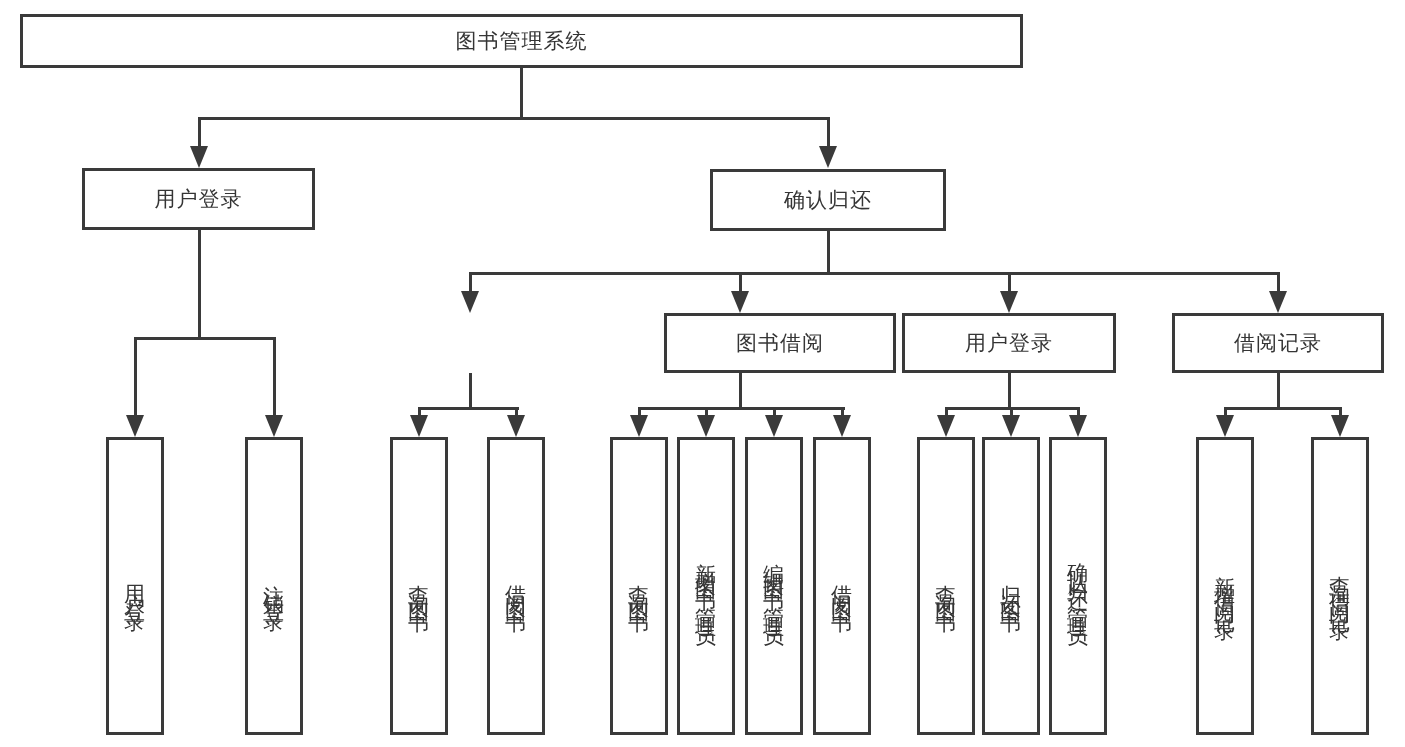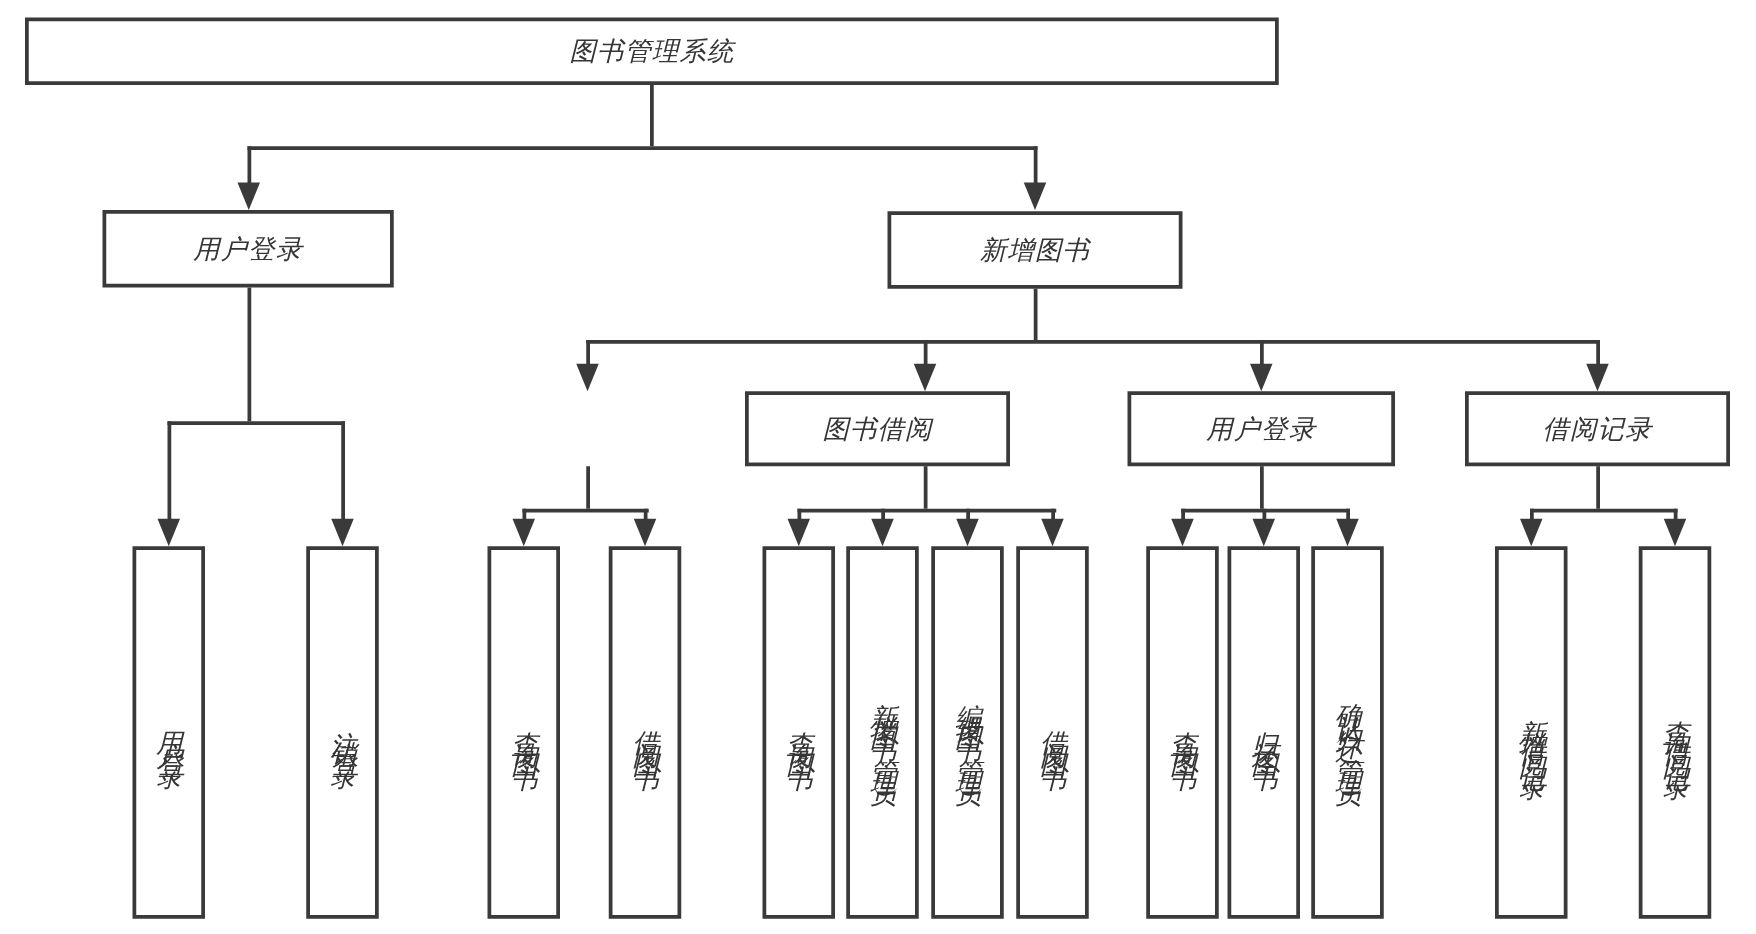--- a/index.html
+++ b/index.html
@@ -7,21 +7,20 @@
   .canvas{position:relative;width:1405px;height:747px;background:#ffffff;overflow:hidden;}
   .box{
     position:absolute;
     box-sizing:border-box;
     border:3px solid #3a3a3a;
     background:#ffffff;
     display:flex;
     align-items:center;
     justify-content:center;
     color:#353535;
-    font-style:italic;
   }
   .hlabel{
     font-size:21px;
     letter-spacing:1px;
     color:#353535;
     white-space:nowrap;
   }
   .vlabel{
     writing-mode:vertical-rl;
     font-size:21px;
@@ -63,42 +62,42 @@
   <div class="edge" style="left:197.5px;top:117px;width:632px;height:3px"></div>
   <div class="edge" style="left:197.5px;top:117px;width:3px;height:31px"></div>
   <div class="arrow" style="left:190px;top:146px"></div>
   <div class="edge" style="left:826.5px;top:117px;width:3px;height:31px"></div>
   <div class="arrow" style="left:819px;top:146px"></div>
 
   <div class="box" style="left:82px;top:168px;width:233px;height:62px">
     <span class="hlabel">用户登录</span>
   </div>
   <div class="box" style="left:710px;top:169px;width:236px;height:62px">
-    <span class="hlabel">新增图书</span>
+    <span class="hlabel">确认归还</span>
   </div>
 
   <div class="edge" style="left:197.5px;top:230px;width:3px;height:107px"></div>
   <div class="edge" style="left:133.5px;top:337px;width:142px;height:3px"></div>
   <div class="edge" style="left:133.5px;top:337px;width:3px;height:80px"></div>
   <div class="arrow" style="left:126px;top:415px"></div>
   <div class="edge" style="left:272.5px;top:337px;width:3px;height:80px"></div>
   <div class="arrow" style="left:265px;top:415px"></div>
 
   <div class="edge" style="left:826.5px;top:231px;width:3px;height:41px"></div>
   <div class="edge" style="left:468.5px;top:272px;width:811px;height:3px"></div>
   <div class="edge" style="left:468.5px;top:272px;width:3px;height:21px"></div>
   <div class="arrow" style="left:461px;top:291px"></div>
   <div class="edge" style="left:738.5px;top:272px;width:3px;height:21px"></div>
   <div class="arrow" style="left:731px;top:291px"></div>
   <div class="edge" style="left:1007.5px;top:272px;width:3px;height:21px"></div>
   <div class="arrow" style="left:1000px;top:291px"></div>
   <div class="edge" style="left:1276.5px;top:272px;width:3px;height:21px"></div>
   <div class="arrow" style="left:1269px;top:291px"></div>
 
-  <div class="box" style="left:596px;top:313px;width:212px;height:60px">
+  <div class="box" style="left:664px;top:313px;width:232px;height:60px">
     <span class="hlabel">图书借阅</span>
   </div>
   <div class="box" style="left:902px;top:313px;width:214px;height:60px">
     <span class="hlabel">用户登录</span>
   </div>
   <div class="box" style="left:1172px;top:313px;width:212px;height:60px">
     <span class="hlabel">借阅记录</span>
   </div>
 
   <div class="edge" style="left:468.5px;top:373px;width:3px;height:34px"></div>

